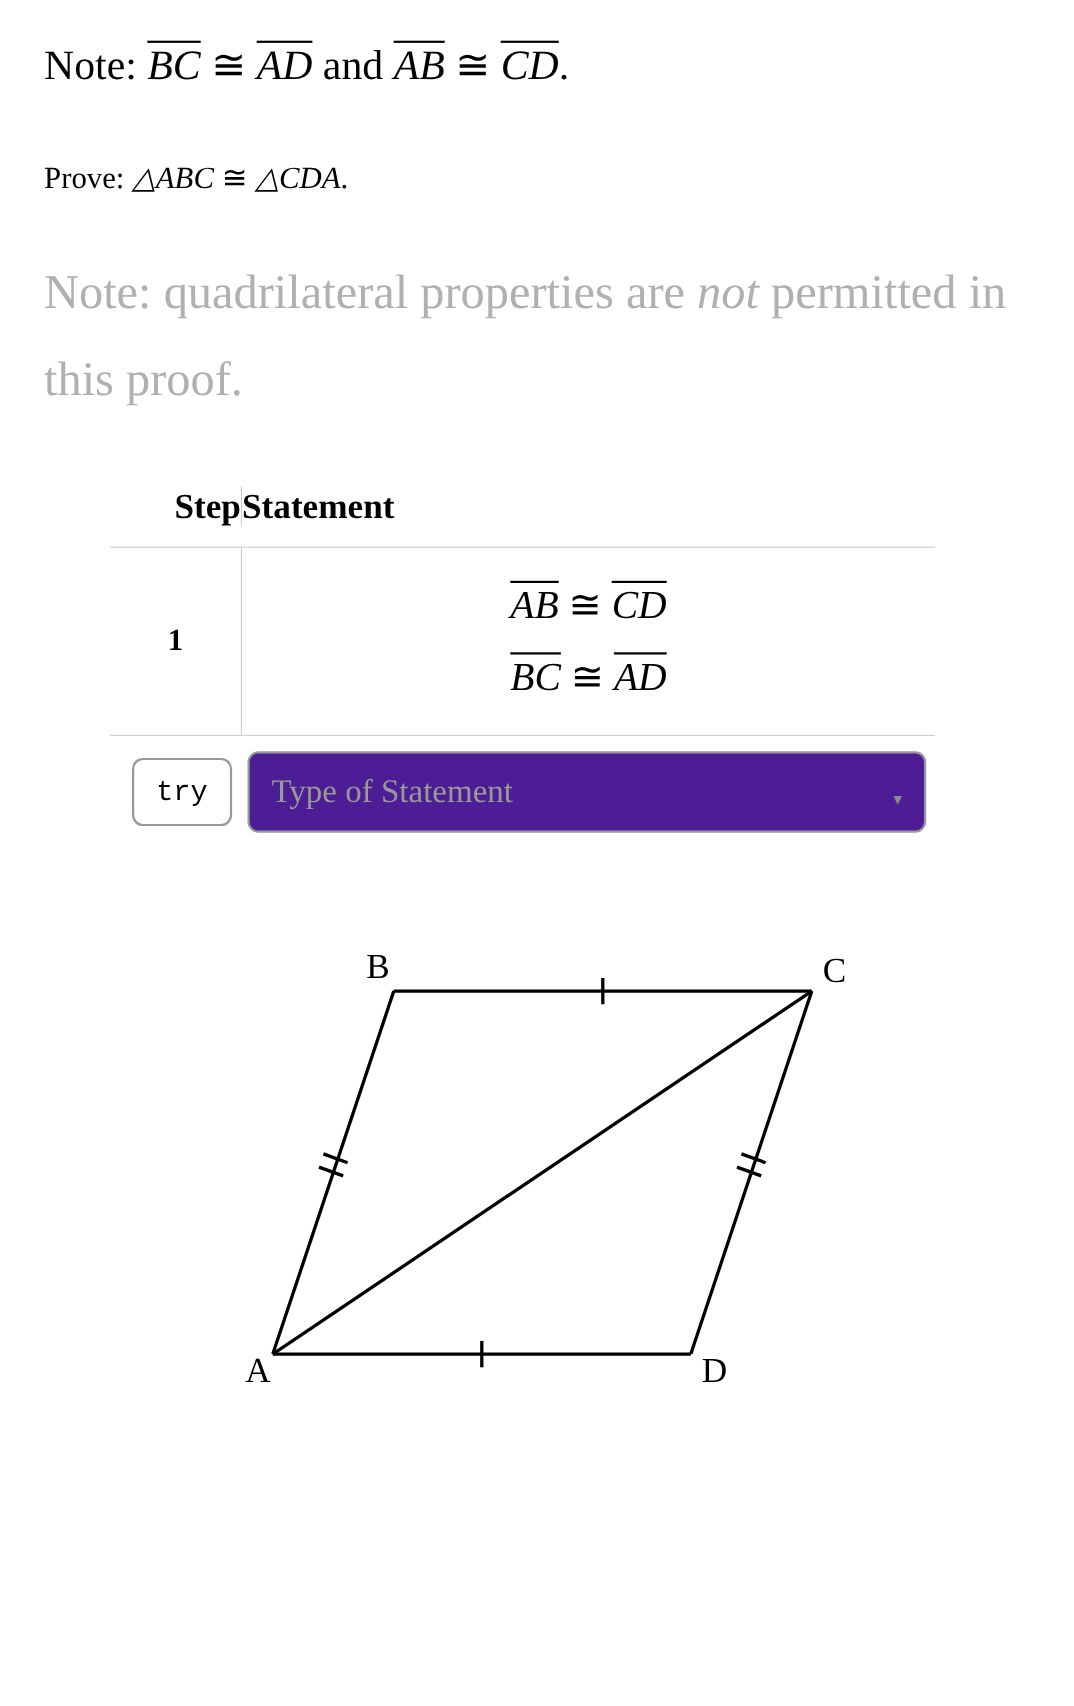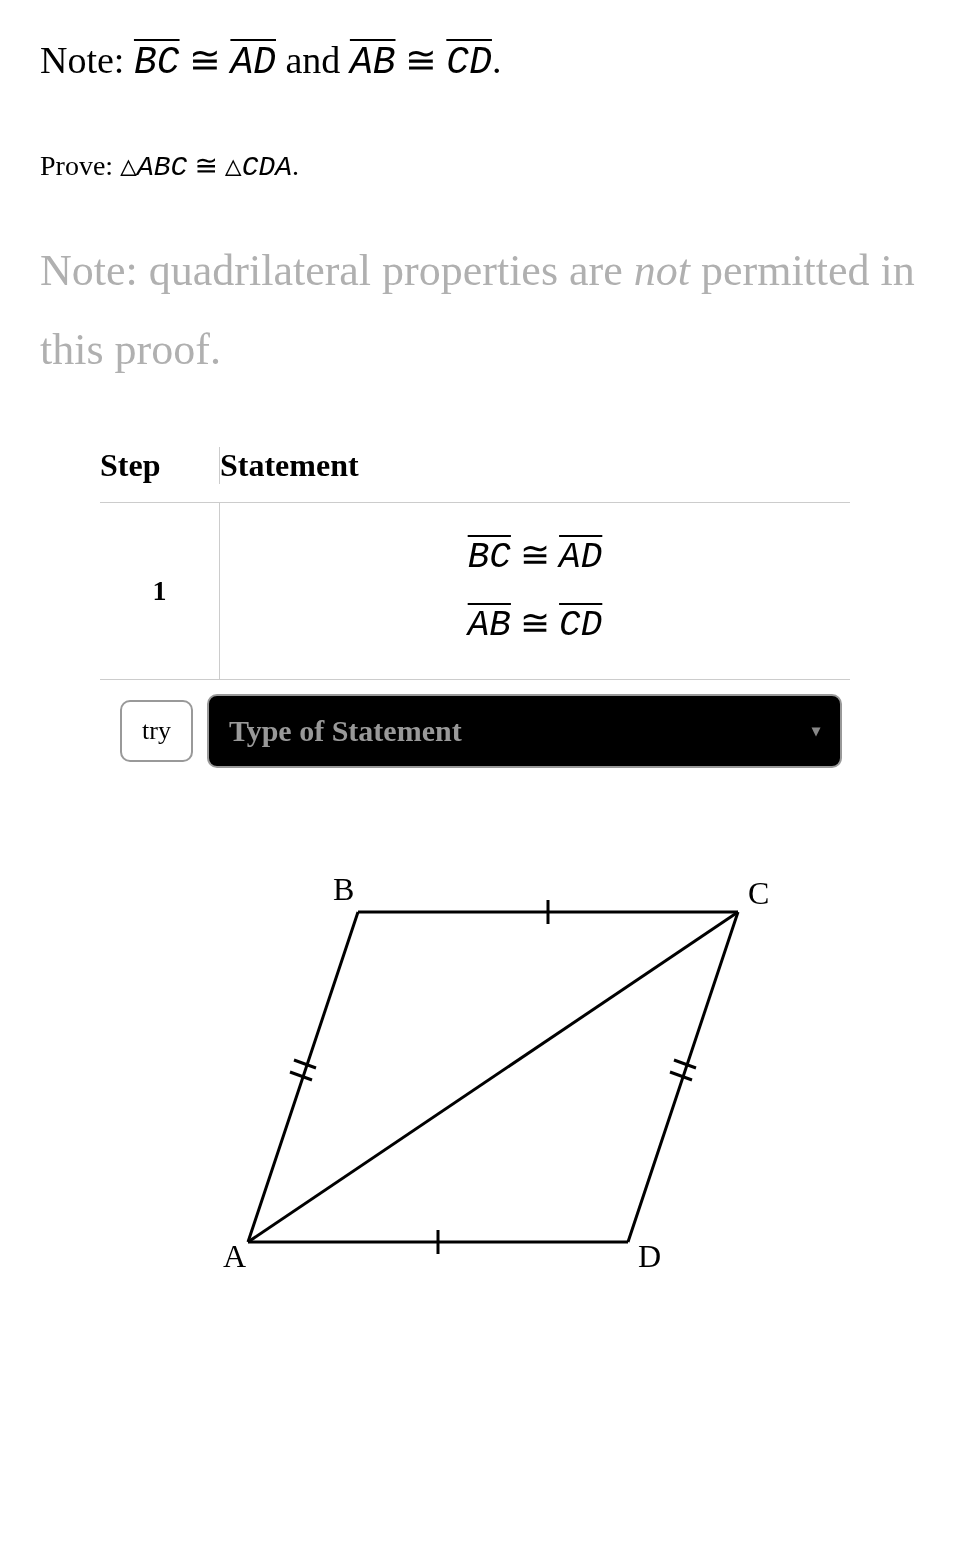--- a/index.html
+++ b/index.html
@@ -35,21 +35,21 @@
       line-height: 1.8;
       margin-bottom: 40px;
     }
     
     .note-text em {
       font-style: italic;
     }
     
     .math-italic {
       font-style: italic;
-      font-family: Liberation Mono, monospace;
+      font-family: Liberation Serif, serif;
     }
     
     .overline {
       text-decoration: overline;
       text-decoration-thickness: 2px;
     }
     
     .congruent {
       font-family: 'Times New Roman', serif;
     }
@@ -61,21 +61,21 @@
     }
     
     .proof-header {
       display: flex;
       border-bottom: 1px solid #ccc;
       padding: 18px 0;
     }
     
     .step-header {
       width: 120px;
-      text-align: left;
+      text-align: right;
       font-weight: bold;
       font-size: 32px;
       border-right: 1px solid #ccc;
     }
     
     .statement-header {
       flex: 1;
       font-weight: bold;
       font-size: 32px;
     }
@@ -110,41 +110,40 @@
       align-items: center;
       padding: 14px 0;
       gap: 14px;
     }
     
     .try-button {
       border: 2px solid #999;
       border-radius: 10px;
       padding: 14px 20px;
       font-size: 26px;
-      font-family: Liberation Serif, serif;
+      font-family: Liberation Mono, monospace;
       background: #fff;
       cursor: pointer;
       margin-left: 20px;
     }
     
     .statement-select {
       flex: 1;
       border: 2px solid #999;
       border-radius: 10px;
       padding: 18px 20px;
       font-size: 30px;
       font-family: Georgia, serif;
       color: #999;
-      background: #000000;
+      background: #4c1d95;
       display: flex;
       justify-content: space-between;
-      align-items: center;
+      align-items: flex-end;
       cursor: pointer;
       margin-right: 8px;
-      font-weight: bold;
     }
     
     .dropdown-arrow {
       font-size: 16px;
       color: #888;
     }
     
     .diagram-container {
       display: flex;
       justify-content: center;
@@ -174,24 +173,24 @@
 <div class="proof-table">
   <div class="proof-header">
     <div class="step-header">Step</div>
     <div class="statement-header">Statement</div>
   </div>
 
   <div class="proof-row">
     <div class="step-cell">1</div>
     <div class="statement-cell">
       <div>
-        <span class="overline math-italic">BC</span><span> ≅ </span><span class="overline math-italic">AD</span>
+        <span class="overline math-italic">AB</span><span> ≅ </span><span class="overline math-italic">CD</span>
       </div>
       <div>
-        <span class="overline math-italic">AB</span><span> ≅ </span><span class="overline math-italic">CD</span>
+        <span class="overline math-italic">BC</span><span> ≅ </span><span class="overline math-italic">AD</span>
       </div>
     </div>
   </div>
 
   <div class="input-row">
     <button class="try-button">try</button>
     <div class="statement-select">
       <span>Type of Statement</span>
       <span class="dropdown-arrow">▾</span>
     </div>

